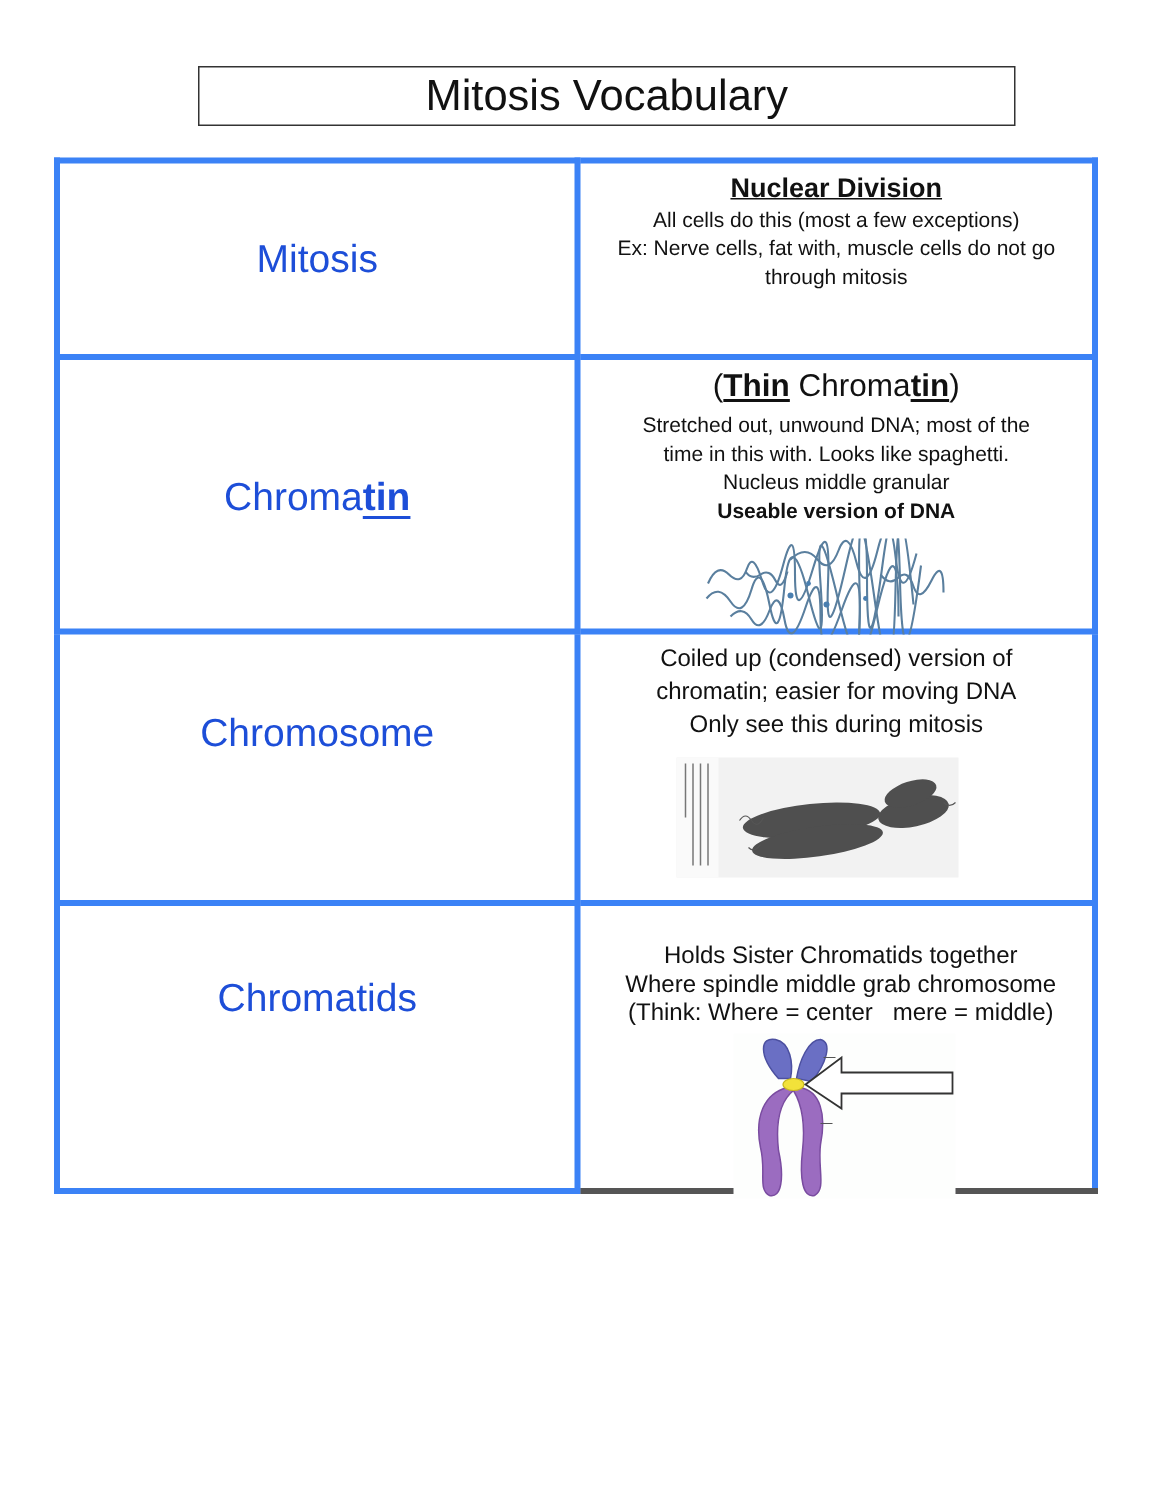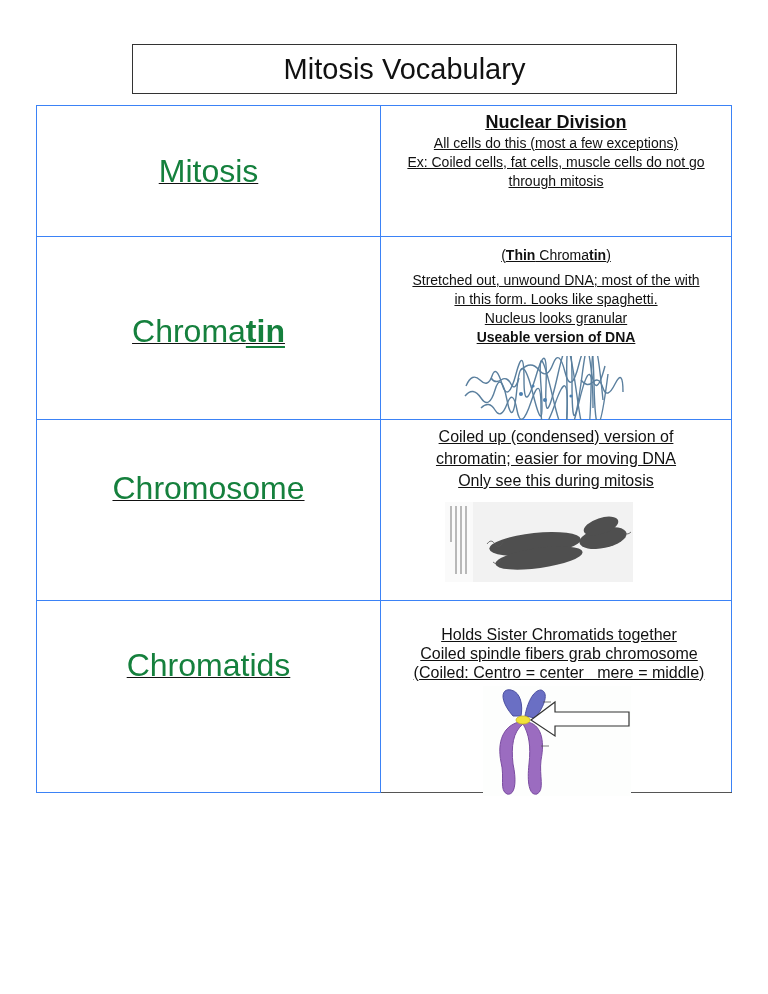--- a/index.html
+++ b/index.html
@@ -1,38 +1,38 @@
 <!DOCTYPE html>
 <html><head>
   <meta charset="utf-8">
   <style>
     html, body { margin: 0; padding: 0; background: #ffffff; }
     body {
       width: 768px; height: 994px; position: relative; overflow: hidden;
       font-family: "Liberation Sans", "DejaVu Sans", sans-serif; color: #111;
     }
     .title-box {
-      position: absolute; left: 132px; top: 44px; width: 545px; height: 50px;
+      position: absolute; left: 132px; top: 44px; width: 545px; height: 40px;
       border: 1px solid #333; box-sizing: border-box;
       display: flex; align-items: center; justify-content: center;
       font-size: 29px; color: #111;
     }
     .vocab-table {
       position: absolute; left: 36px; top: 105px; width: 696px; height: 687px;
       border-collapse: collapse; table-layout: fixed;
     }
     .vocab-table td {
-      border: 1px solid #3b82f6; padding: 0; vertical-align: top; position: relative; text-decoration: underline;
+      border: 4px solid #3b82f6; padding: 0; vertical-align: top; position: relative;
     }
     .vocab-table td.term-cell { width: 343px; vertical-align: middle; text-align: center; }
-    .term { font-size: 32px; color: #15803d; }
+    .term { font-size: 26px; color: #1d4ed8; }
     .term b { font-weight: bold; text-decoration: underline; text-decoration-thickness: 2px; text-underline-offset: 4px; }
     .def-center { text-align: center; font-size: 14px; line-height: 19px; padding-top: 4px; }
     .heading-u { font-size: 18px; font-weight: bold; text-decoration: underline; line-height: 24px; }
-    .heading-mix { font-size: 14px; line-height: 24px; padding-top: 6px; }
+    .heading-mix { font-size: 21px; line-height: 24px; padding-top: 6px; }
     .heading-mix b { text-decoration: underline; }
     .def-left { text-align: center; font-size: 16px; line-height: 19px; padding: 24px 0 0 6px; }
     .def-big { text-align: center; font-size: 16px; line-height: 22px; padding-top: 6px; }
     .bold { font-weight: bold; }
 
     
     .chromatin-img { position: absolute; left: 80px; top: 119px; width: 170px; height: 64px; }
     .chromosome-img { position: absolute; left: 64px; top: 82px; width: 188px; height: 80px; background: #f2f2f2; }
     .chromosome-img .caption { position: absolute; left: 0; top: 0; width: 28px; height: 80px; background: #fafafa; }
     .centromere-img { position: absolute; left: 102px; top: 85px; width: 148px; height: 110px; background: #fdfefd; }
@@ -48,36 +48,36 @@
 
   <tbody>
       <tr style="height:131px">
     <td class="term-cell">
       <span class="term">Mitosis</span>
     </td>
     <td>
       <div class="def-center">
         <div class="heading-u">Nuclear Division</div>
         <div>All cells do this (most a few exceptions)</div>
-        <div style="padding:0 4px;">Ex: Coiled cells, fat cells, muscle cells do not go through mitosis</div>
+        <div style="padding:0 4px;">Ex: Nerve cells, fat with, muscle cells do not go through mitosis</div>
       </div>
     </td>
   </tr>
 
   <tr style="height:183px">
     <td class="term-cell" style="vertical-align:top;">
       <div style="padding-top:76px;">
         <span class="term"><span>Chroma</span><b>tin</b></span>
       </div>
     </td>
     <td>
       <div class="def-center" style="padding-top:0;">
         <div class="heading-mix"><span>(</span><b>Thin</b><span> Chroma</span><b>tin</b><span>)</span></div>
-        <div style="padding:4px 30px 0;">Stretched out, unwound DNA; most of the with in this form. Looks like spaghetti.</div>
-        <div>Nucleus looks granular</div>
+        <div style="padding:4px 30px 0;">Stretched out, unwound DNA; most of the time in this with. Looks like spaghetti.</div>
+        <div>Nucleus middle granular</div>
         <div class="bold">Useable version of DNA</div>
       </div>
       <svg class="chromatin-img" viewBox="0 0 170 64">
         <g fill="none" stroke="#5a7f9e" stroke-width="1.4">
           <path d="M5 30 q6 -14 14 -6 t12 -4 t10 8 t14 -10 t8 6 t12 -4 t10 10 t12 -12 t14 8 t10 -6 t12 8 t14 -10"></path>
           <path d="M4 40 q8 -10 16 2 t14 -8 t12 10 t10 -12 t16 6 t8 -8 t12 12 t14 -10 t10 8 t14 -6 t12 10"></path>
           <path d="M20 52 q8 -8 14 2 t12 -6 t10 6 t14 -8 t10 6 t14 -4 t12 8 t12 -10 t14 6"></path>
           <path d="M60 14 q10 -10 18 0 t14 -6 t12 8 t14 -8 t12 4 t14 -2"></path>
           <path d="M30 22 q4 6 10 2 t10 4 t8 -6"></path>
           <path d="M120 24 q6 8 12 2 t10 6 t12 -4 t8 8"></path>
@@ -133,22 +133,22 @@
 
   <tr style="height:192px">
     <td class="term-cell" style="vertical-align:top;">
       <div style="padding-top:46px;">
         <span class="term">Chromatids</span>
       </div>
     </td>
     <td style="border-bottom-color:#555;">
       <div class="def-left">
         <div>Holds Sister Chromatids together</div>
-        <div>Coiled spindle fibers grab chromosome</div>
-        <div style="white-space:pre;">(Coiled: Centro = center   mere = middle)</div>
+        <div>Where spindle middle grab chromosome</div>
+        <div style="white-space:pre;">(Think: Where = center   mere = middle)</div>
       </div>
       <div class="centromere-img">
         <svg width="148" height="112" viewBox="0 0 148 112">
 
           <path d="M30 30 C16 14, 18 2, 28 4 C38 6, 40 20, 38 30 Z" fill="#6a6fc4" stroke="#4c50a0" stroke-width="1"></path>
           <path d="M42 30 C44 18, 50 4, 58 4 C66 6, 62 20, 52 32 Z" fill="#6a6fc4" stroke="#4c50a0" stroke-width="1"></path>
 
           <path d="M36 36 C20 40, 14 56, 18 76 C22 92, 16 104, 24 108 C32 110, 34 96, 30 78 C28 60, 30 46, 40 38 Z" fill="#9b6cc0" stroke="#7a4ca0" stroke-width="1"></path>
           <path d="M44 36 C58 38, 62 54, 58 74 C56 90, 62 104, 54 108 C46 110, 44 96, 46 78 C48 60, 46 48, 40 38 Z" fill="#9b6cc0" stroke="#7a4ca0" stroke-width="1"></path>
 

